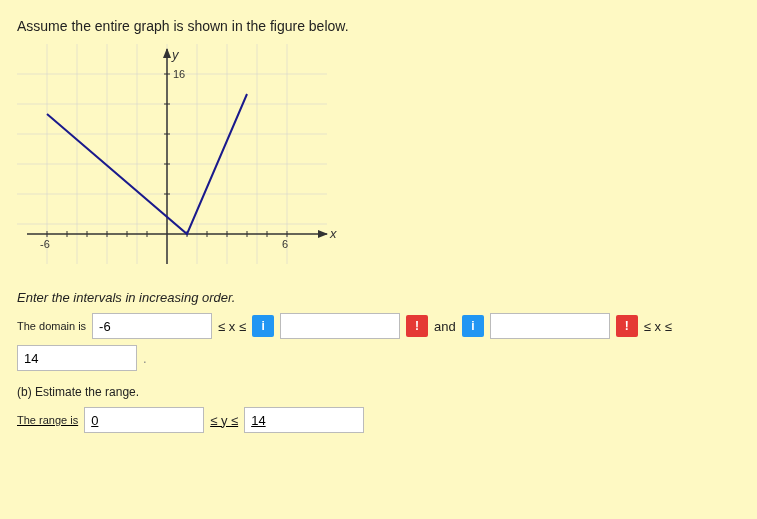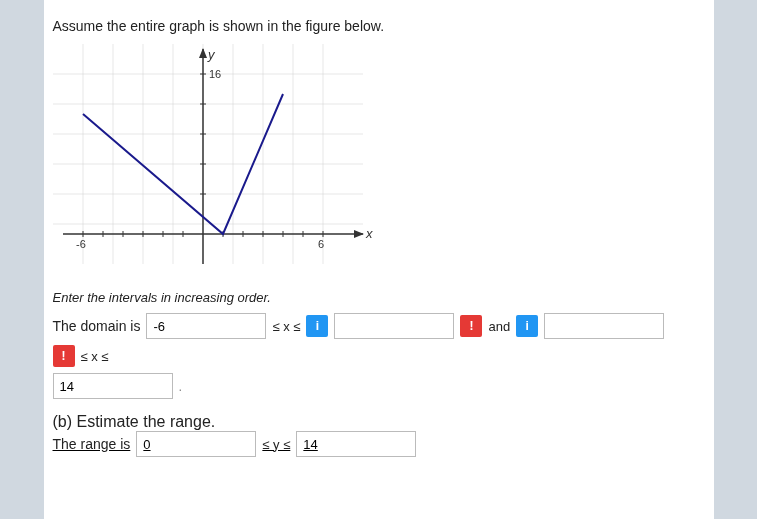--- a/index.html
+++ b/index.html
@@ -6,24 +6,24 @@
     body {
       font-family: Arial, sans-serif;
       background: #d0d8e0;
       width: 757px;
       min-height: 519px;
       display: flex;
       align-items: flex-start;
       justify-content: center;
     }
     .page {
-      background: #ffffff;
-      width: 670px;
+      background: #fef9c3;
+      width: 757px;
       min-height: 519px;
-      padding: 18px 24px 24px 9px;
+      padding: 18px 24px 24px 17px;
     }
     .instruction {
       font-size: 14px;
       color: #222;
       margin-bottom: 10px;
     }
     .graph-area {
       position: relative;
       width: 320px;
       height: 230px;
@@ -46,21 +46,21 @@
       font-style: italic;
     }
     .domain-row {
       display: flex;
       align-items: center;
       gap: 6px;
       margin-bottom: 6px;
       flex-wrap: wrap;
     }
     .domain-label {
-      font-size: 14px;
+      font-size: 11px;
       color: #222;
     }
     input[type="text"] {
       border: 1px solid #bbb;
       background: #fff;
       padding: 3px 6px;
       font-size: 13px;
       height: 26px;
       outline: none;
     }
@@ -99,22 +99,23 @@
       align-items: center;
       justify-content: center;
     }
     .row2 {
       display: flex;
       align-items: center;
       gap: 6px;
       margin-bottom: 14px;
     }
     .part-b-label {
-      font-size: 16px;
-      color: #222;
+      font-size: 12px;
+      color: #222;
+      margin-bottom: 8px;
     }
     .range-row {
       display: flex;
       align-items: center;
       gap: 6px;
       text-decoration: underline;
     }
   </style>
 </head>
 <body>

